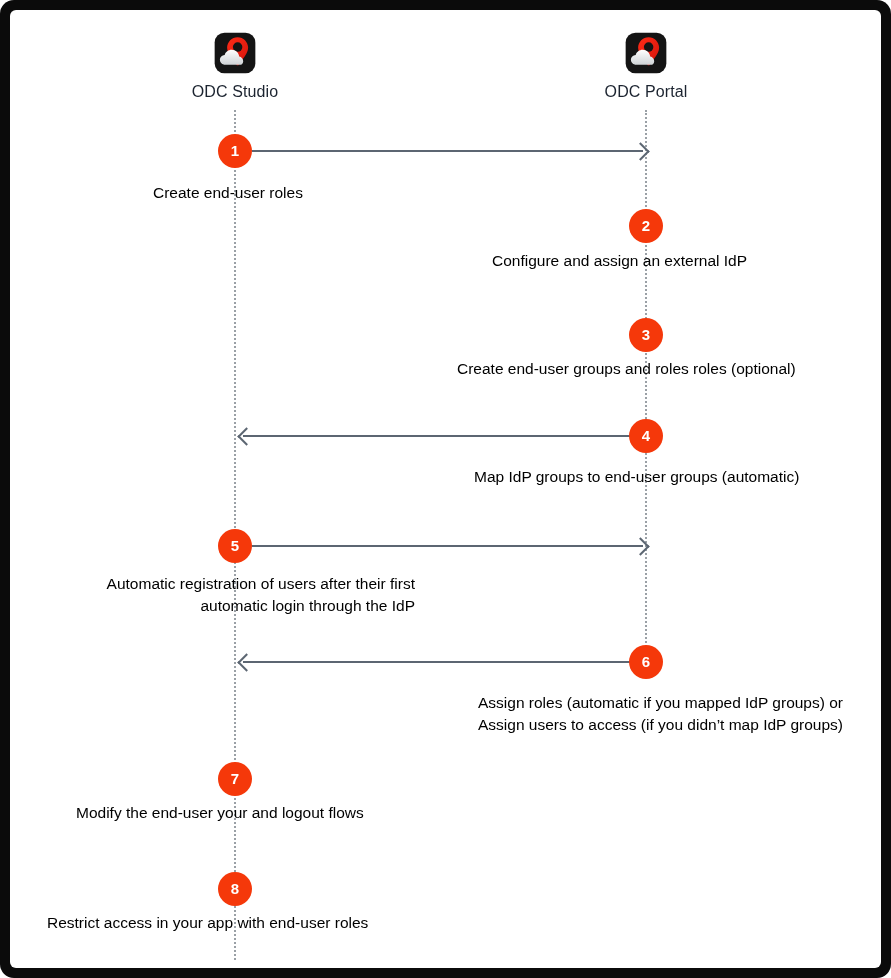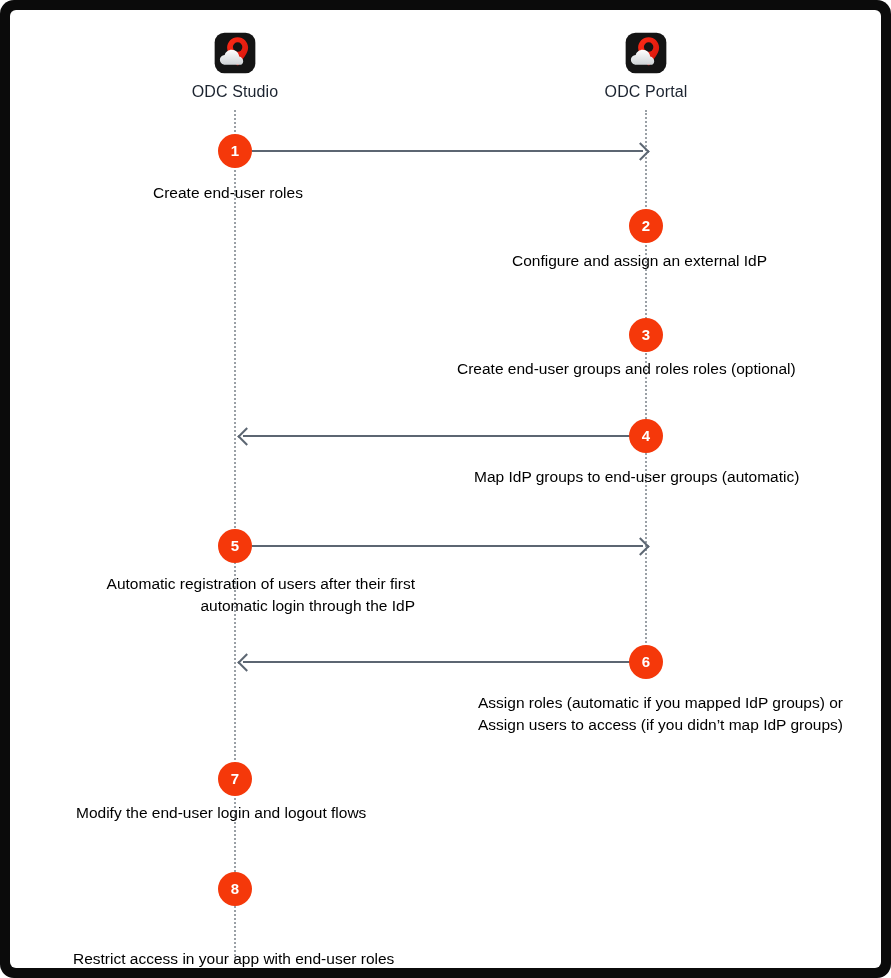--- a/index.html
+++ b/index.html
@@ -143,21 +143,21 @@
       </svg>
       <div class="actor-label">ODC Portal</div>
     </div>
 
     <div class="arrow-line" style="left:242px; top:140px; width:391px;"></div>
     <div class="arrow-head right" style="left:624px; top:135px;"></div>
     <div class="badge" style="left:208px; top:124px;">1</div>
     <div class="step-text" style="left:143px; top:172px;">Create end-user roles</div>
 
     <div class="badge" style="left:619px; top:199px;">2</div>
-    <div class="step-text" style="left:502px; top:240px;">Configure and assign an external IdP</div>
+    <div class="step-text" style="left:482px; top:240px;">Configure and assign an external IdP</div>
 
     <div class="badge" style="left:619px; top:308px;">3</div>
     <div class="step-text" style="left:447px; top:348px;">Create end-user groups and roles roles (optional)</div>
 
     <div class="arrow-line" style="left:233px; top:425px; width:392px;"></div>
     <div class="arrow-head left" style="left:230px; top:420px;"></div>
     <div class="badge" style="left:619px; top:409px;">4</div>
     <div class="step-text" style="left:464px; top:456px;">Map IdP groups to end-user groups (automatic)</div>
 
     <div class="arrow-line" style="left:242px; top:535px; width:391px;"></div>
@@ -166,19 +166,19 @@
     <div class="step-text center" style="left:45px; top:563px; width:360px;">Automatic registration of users after their first</div>
     <div class="step-text center" style="left:45px; top:585px; width:360px;">automatic login through the IdP</div>
 
     <div class="arrow-line" style="left:233px; top:651px; width:392px;"></div>
     <div class="arrow-head left" style="left:230px; top:646px;"></div>
     <div class="badge" style="left:619px; top:635px;">6</div>
     <div class="step-text right" style="left:380px; top:682px; width:453px;">Assign roles (automatic if you mapped IdP groups) or</div>
     <div class="step-text right" style="left:380px; top:704px; width:453px;">Assign users to access (if you didn’t map IdP groups)</div>
 
     <div class="badge" style="left:208px; top:752px;">7</div>
-    <div class="step-text" style="left:66px; top:792px;">Modify the end-user login and logout flows</div>
+    <div class="step-text" style="left:66px; top:792px;">Modify the end-user your and logout flows</div>
 
     <div class="badge" style="left:208px; top:862px;">8</div>
-    <div class="step-text" style="left:63px; top:902px;margin-top:36px;">Restrict access in your app with end-user roles</div>
+    <div class="step-text" style="left:37px; top:902px;">Restrict access in your app with end-user roles</div>
 
   </div>
 </div>
 
 </body></html>

